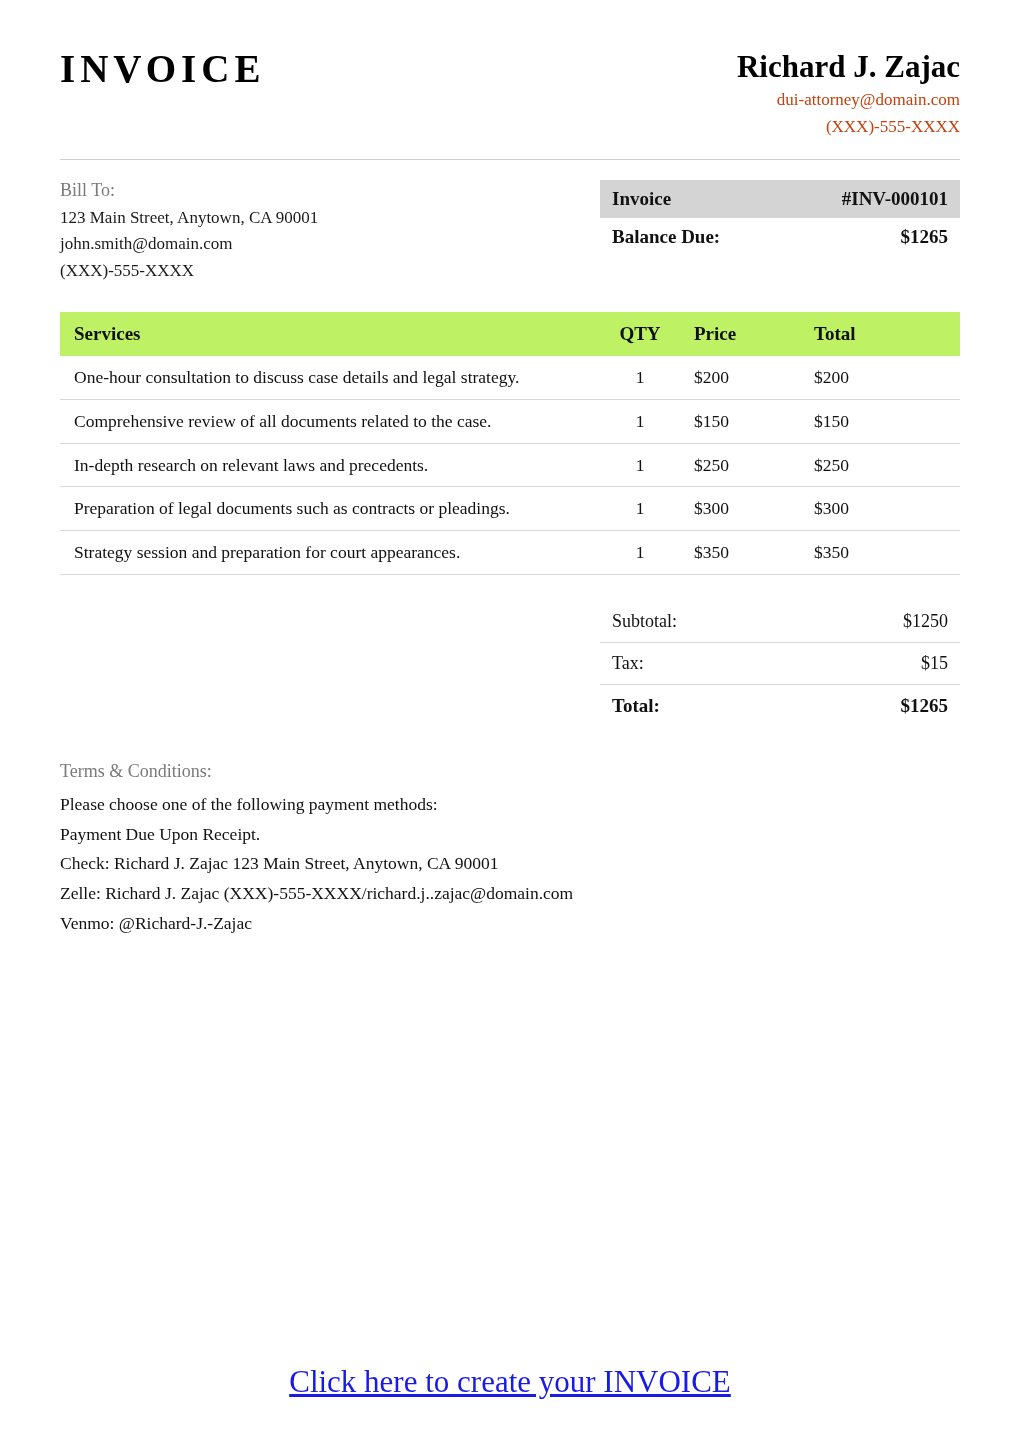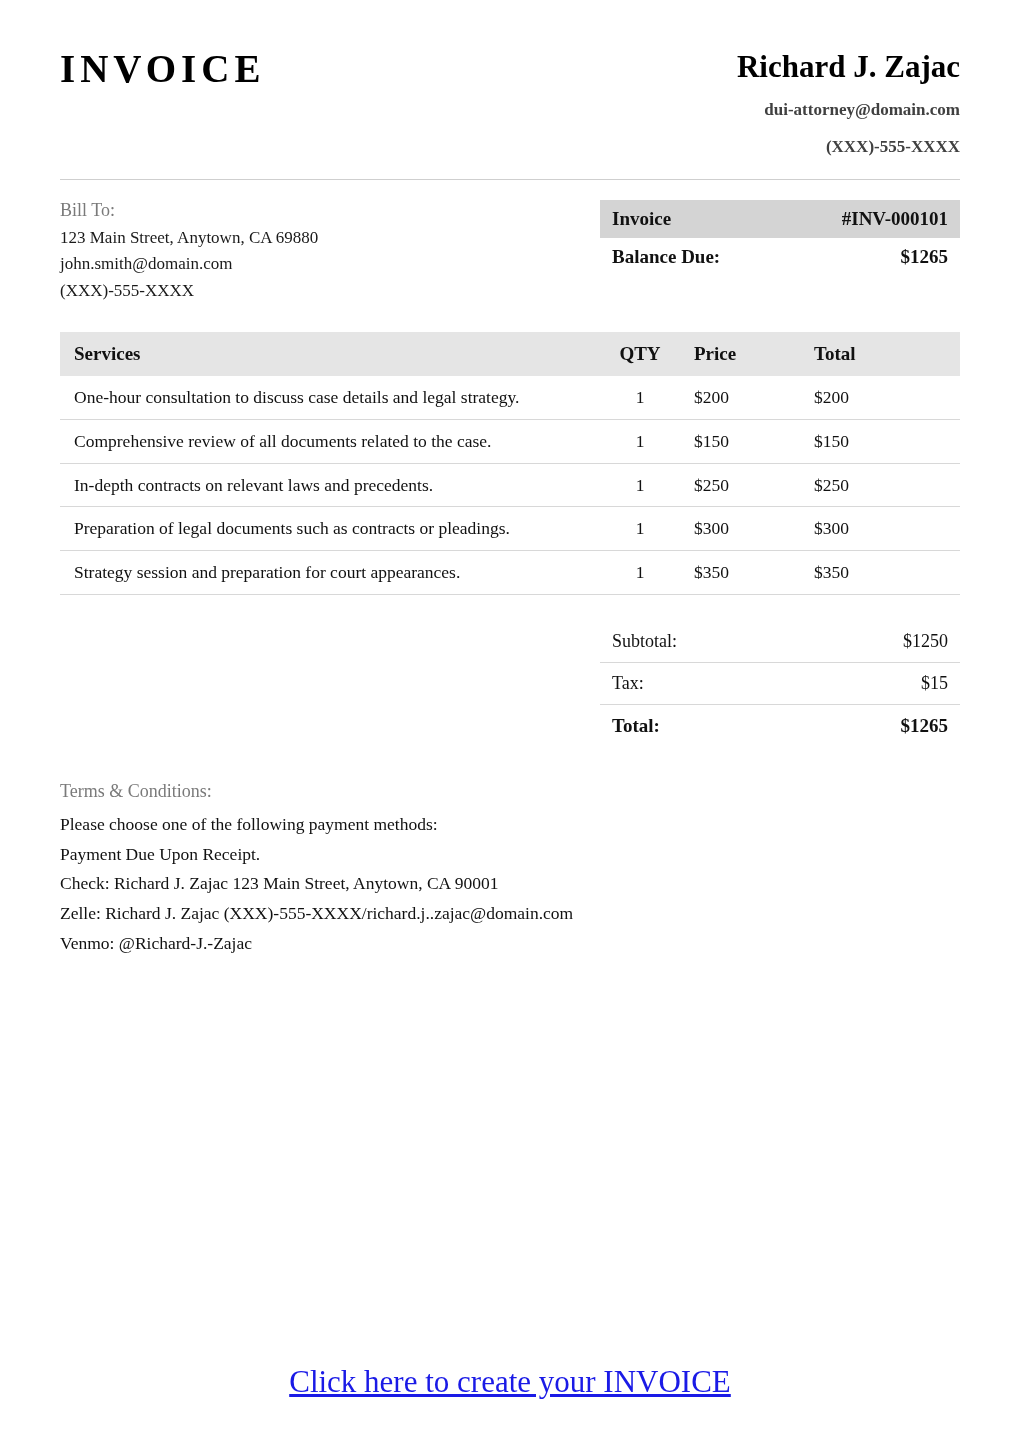--- a/index.html
+++ b/index.html
@@ -41,24 +41,23 @@
     text-align: right;
   }
   .biz-name {
     font-size: 31px;
     font-weight: bold;
     color: #000000;
     line-height: 1.2;
   }
   .biz-line {
     font-size: 17px;
-    color: #404040;
-    margin-top: 14px;
+    color: #c2410c;
+    margin-top: 4px;
     line-height: 1.35;
-    font-weight: bold;
   }
   .rule {
     border-top: 1px solid #cfcfcf;
     margin-top: 20px;
   }
 
   
   .mid {
     display: flex;
     justify-content: space-between;
@@ -110,21 +109,21 @@
   }
 
   
   table.services {
     width: 900px;
     border-collapse: collapse;
     margin-top: 28px;
     table-layout: fixed;
   }
   table.services th {
-    background: #e5e5e5;
+    background: #bef264;
     font-size: 19px;
     font-weight: bold;
     padding: 11px 14px;
     text-align: left;
   }
   table.services th.num, table.services td.num {
     text-align: center;
   }
   table.services th.price, table.services td.price {
     text-align: left;
@@ -207,21 +206,21 @@
       <div class="biz-line">dui-attorney@domain.com</div>
       <div class="biz-line">(XXX)-555-XXXX</div>
     </div>
   </div>
 
   <div class="rule"></div>
 
   <div class="mid">
     <div class="bill-to">
       <div class="bill-label">Bill To:</div>
-      <div class="bill-line">123 Main Street, Anytown, CA 69880</div>
+      <div class="bill-line">123 Main Street, Anytown, CA 90001</div>
       <div class="bill-line">john.smith@domain.com</div>
       <div class="bill-line">(XXX)-555-XXXX</div>
     </div>
 
     <div class="meta">
       <div class="meta-row head">
         <span>Invoice</span>
         <span>#INV-000101</span>
       </div>
       <div class="meta-row bold">
@@ -253,21 +252,21 @@
         <td class="price">$200</td>
         <td class="total">$200</td>
       </tr>
       <tr>
         <td>Comprehensive review of all documents related to the case.</td>
         <td class="num">1</td>
         <td class="price">$150</td>
         <td class="total">$150</td>
       </tr>
       <tr>
-        <td>In-depth contracts on relevant laws and precedents.</td>
+        <td>In-depth research on relevant laws and precedents.</td>
         <td class="num">1</td>
         <td class="price">$250</td>
         <td class="total">$250</td>
       </tr>
       <tr>
         <td>Preparation of legal documents such as contracts or pleadings.</td>
         <td class="num">1</td>
         <td class="price">$300</td>
         <td class="total">$300</td>
       </tr>

